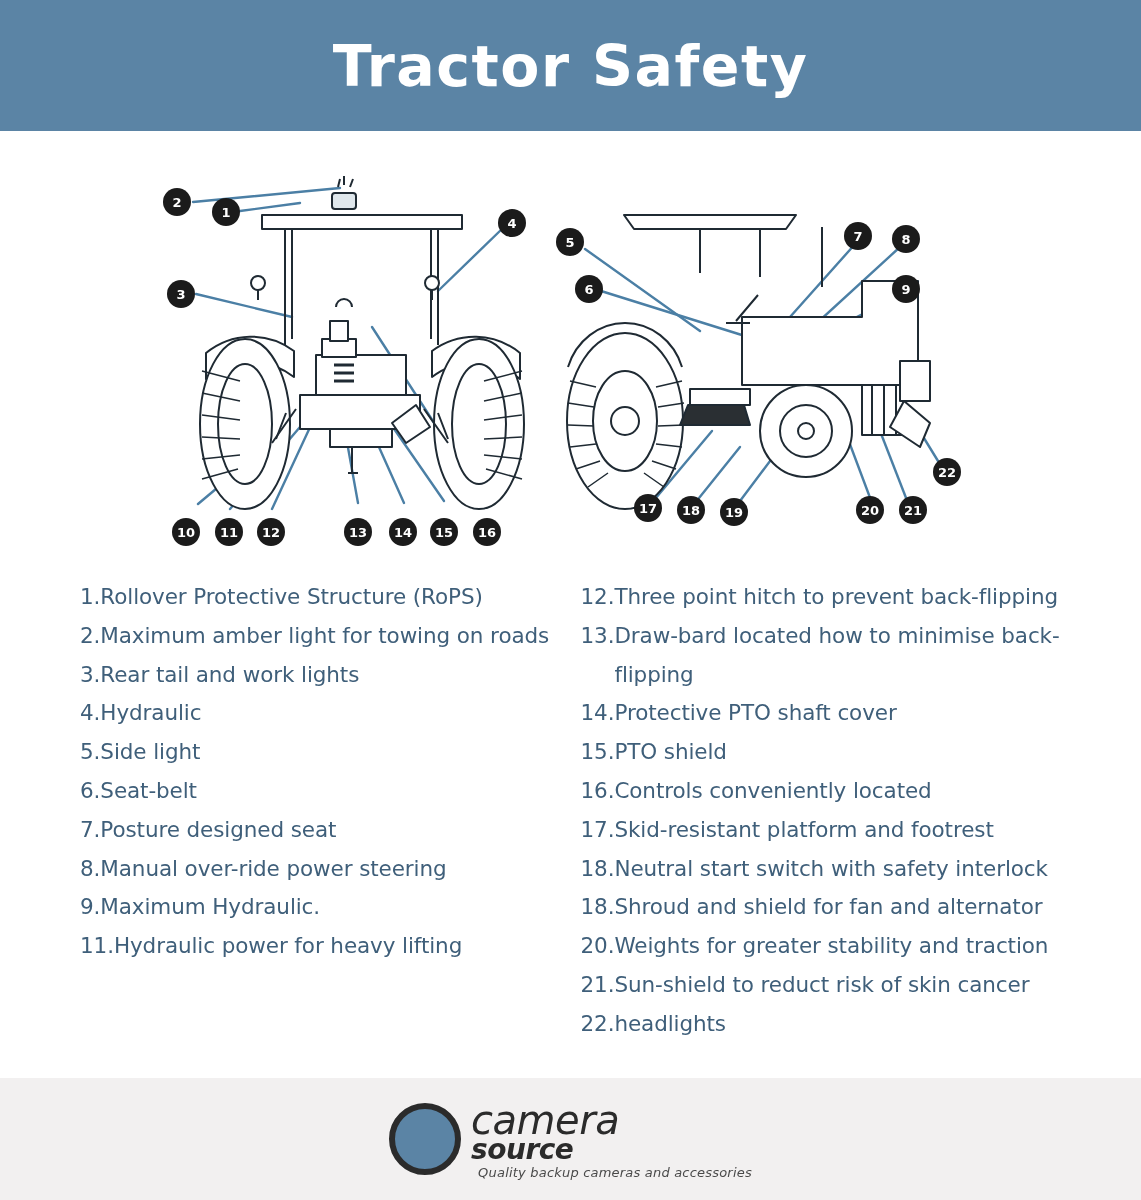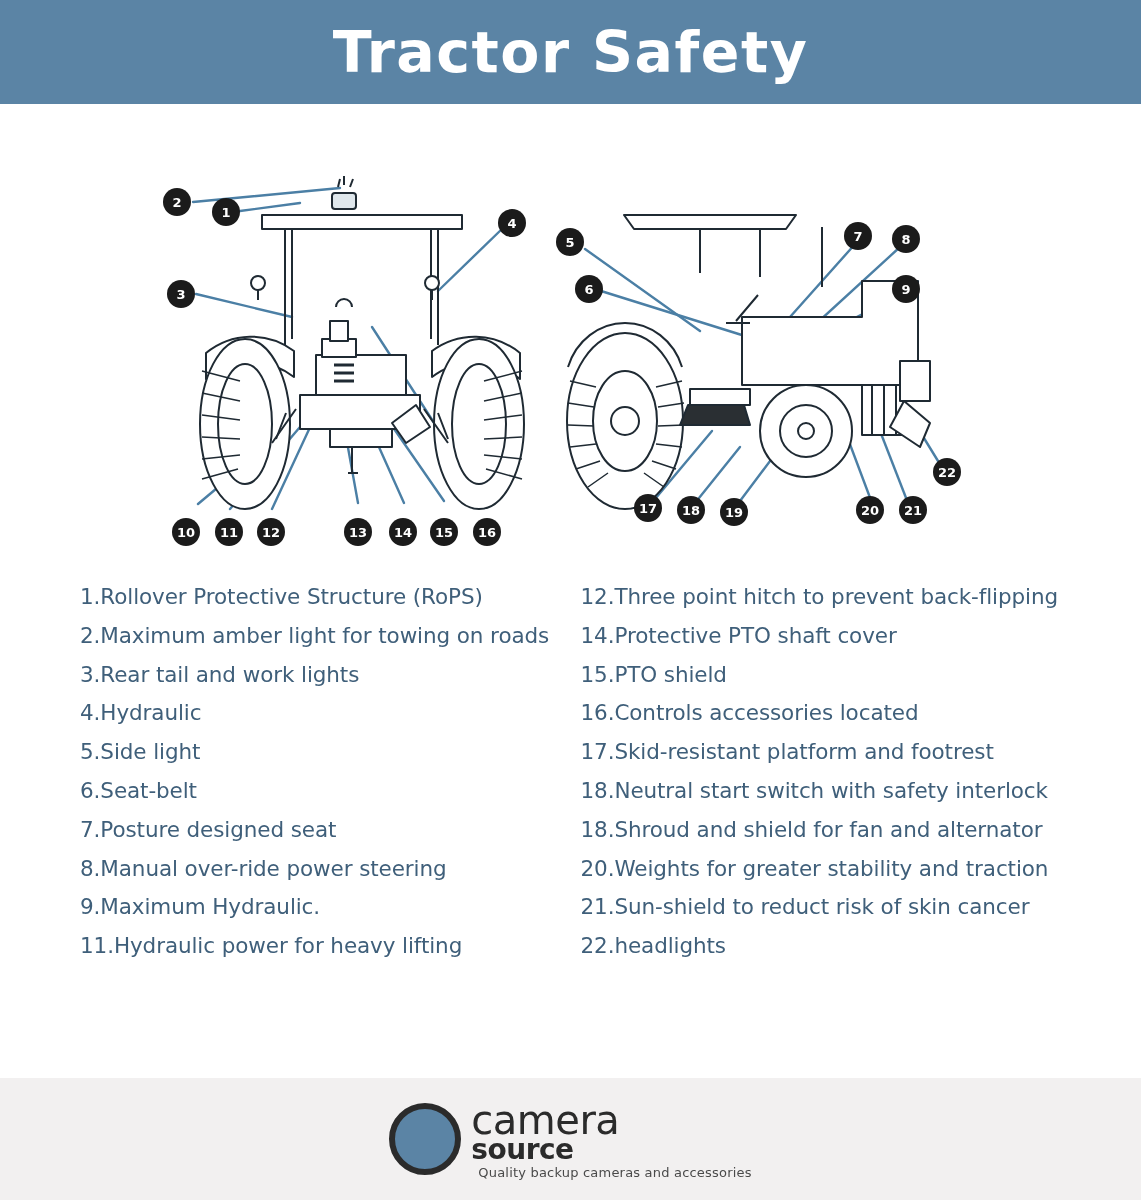--- a/index.html
+++ b/index.html
@@ -18,21 +18,21 @@
     width: 1141px;
     height: 1200px;
     background: #ffffff;
   }
   
   .header {
     position: absolute;
     top: 0;
     left: 0;
     width: 1141px;
-    height: 104px;
+    height: 131px;
     background: #5b84a5;
     display: flex;
     align-items: center;
     justify-content: center;
   }
   .header-title {
     color: #ffffff;
     font-size: 57px;
     font-weight: bold;
     letter-spacing: 1.5px;
@@ -86,20 +86,21 @@
   .footer {
     position: absolute;
     top: 1078px;
     left: 0;
     width: 1141px;
     height: 122px;
     background: #f2f0f0;
     display: flex;
     align-items: center;
     justify-content: center;
+    font-style: italic;
   }
   .logo {
     display: flex;
     align-items: center;
   }
   .logo-mark {
     width: 72px;
     height: 72px;
     border-radius: 50%;
     border: 6px solid #2b2b2b;
@@ -389,30 +390,34 @@
         <span class="txt">Hydraulic power for heavy lifting</span>
       </div>
     </div>
 
     <div class="col right">
       <div class="item">
         <span class="num">12.</span>
         <span class="txt">Three point hitch to prevent back-flipping</span>
       </div>
       <div class="item">
+        <span class="num">13.</span>
+        <span class="txt">Draw-bard located how to minimise back-flipping</span>
+      </div>
+      <div class="item">
         <span class="num">14.</span>
         <span class="txt">Protective PTO shaft cover</span>
       </div>
       <div class="item">
         <span class="num">15.</span>
         <span class="txt">PTO shield</span>
       </div>
       <div class="item">
         <span class="num">16.</span>
-        <span class="txt">Controls accessories located</span>
+        <span class="txt">Controls conveniently located</span>
       </div>
       <div class="item">
         <span class="num">17.</span>
         <span class="txt">Skid-resistant platform and footrest</span>
       </div>
       <div class="item">
         <span class="num">18.</span>
         <span class="txt">Neutral start switch with safety interlock</span>
       </div>
       <div class="item">

